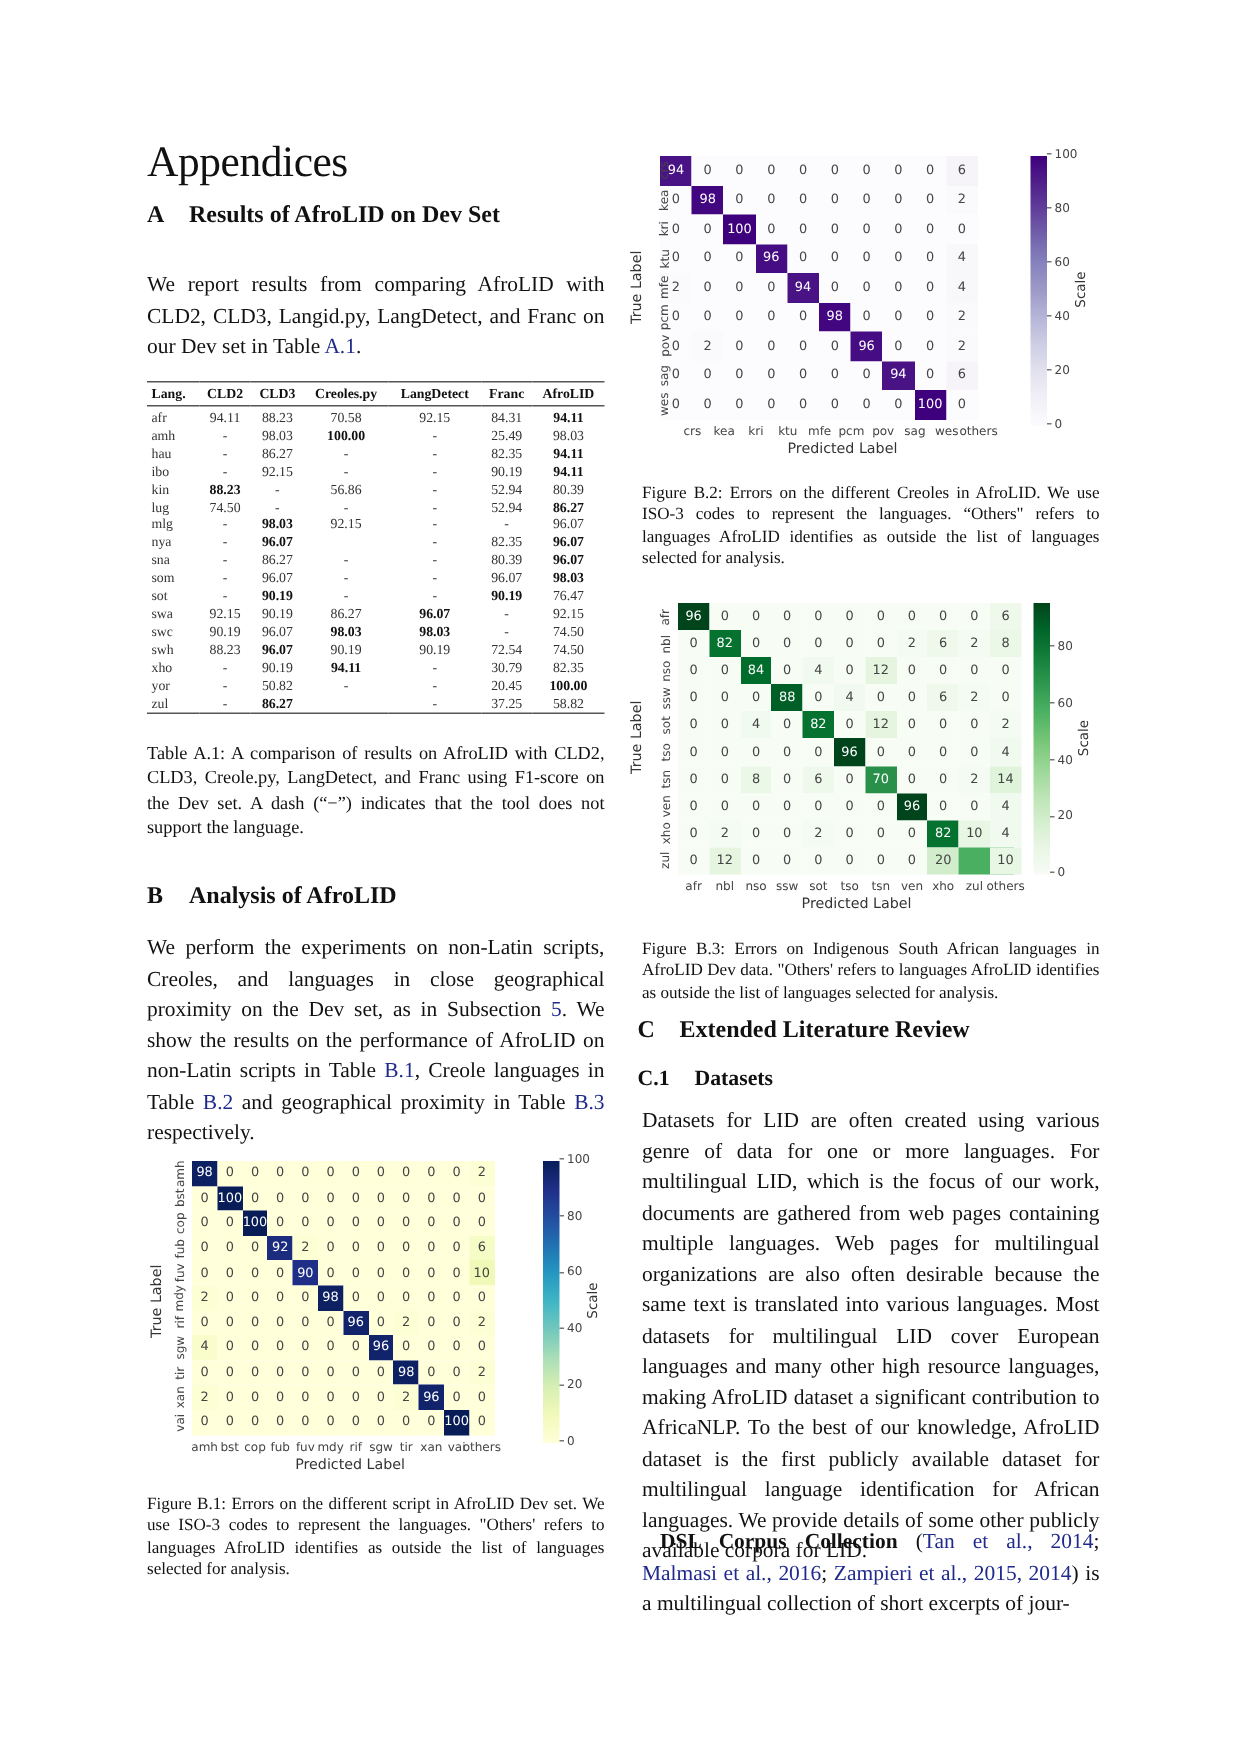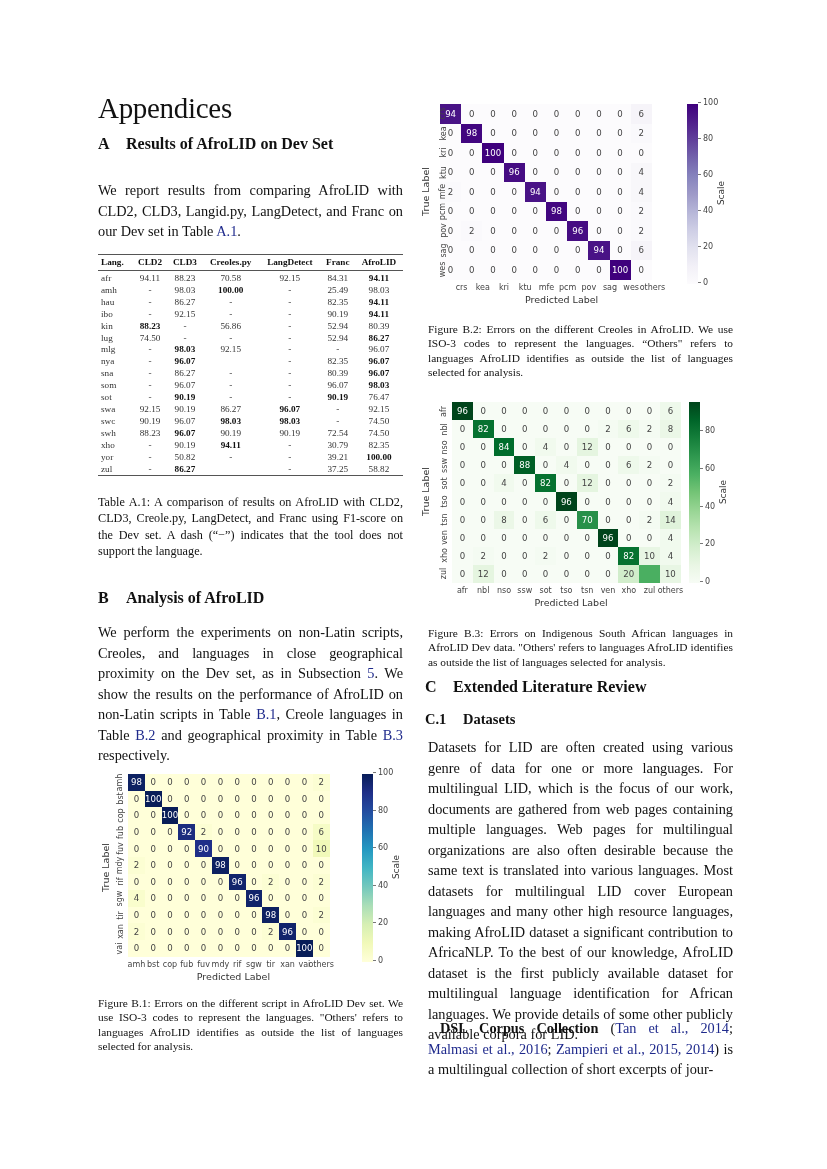--- a/index.html
+++ b/index.html
@@ -194,21 +194,21 @@
         <td>-</td>
         <td>30.79</td>
         <td>82.35</td>
       </tr>
       <tr>
         <td>yor</td>
         <td>-</td>
         <td>50.82</td>
         <td>-</td>
         <td>-</td>
-        <td>39.21</td>
+        <td>20.45</td>
         <td class="b">100.00</td>
       </tr>
       <tr>
         <td>zul</td>
         <td>-</td>
         <td class="b">86.27</td>
         <td></td>
         <td>-</td>
         <td>37.25</td>
         <td>58.82</td>

